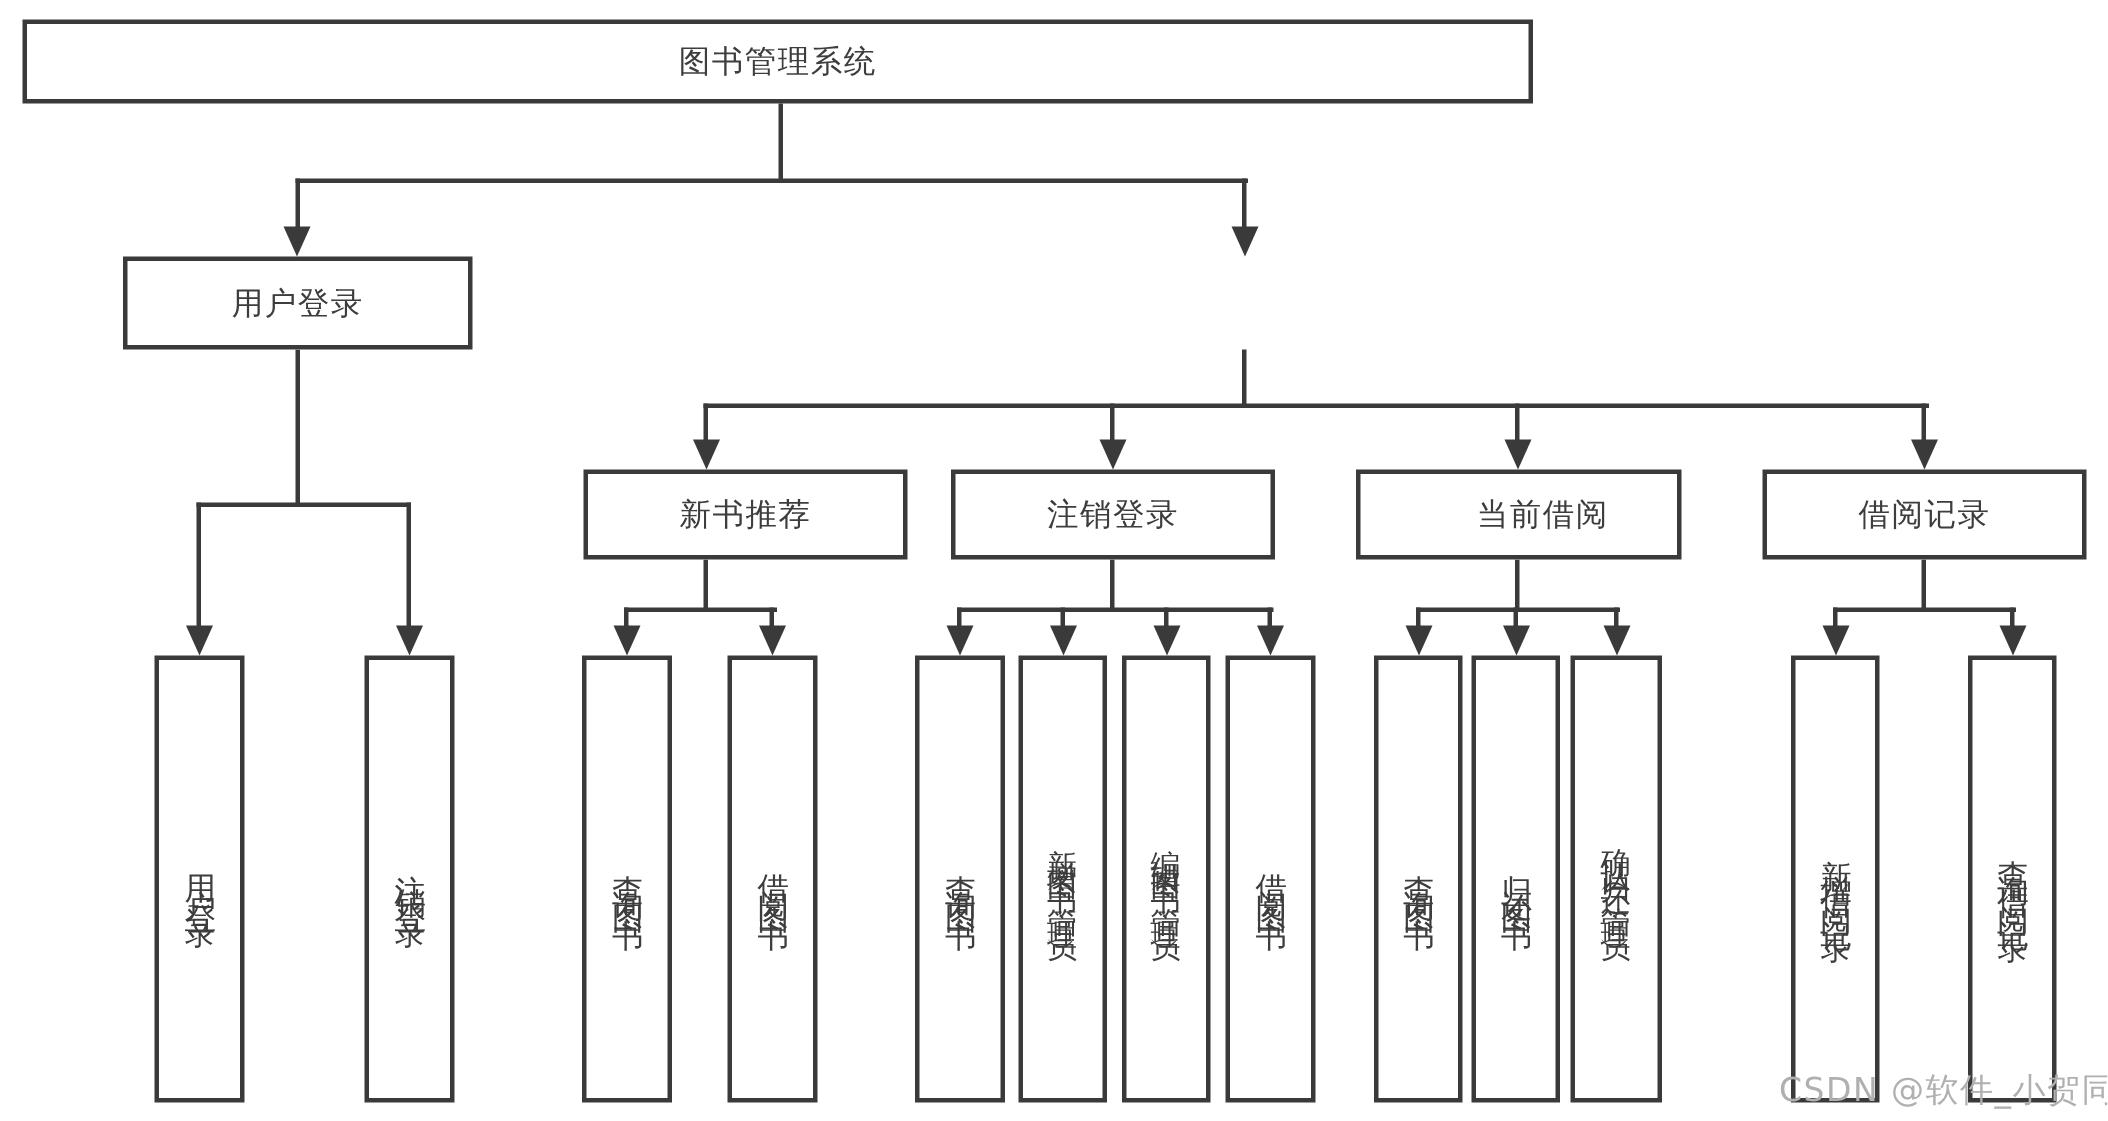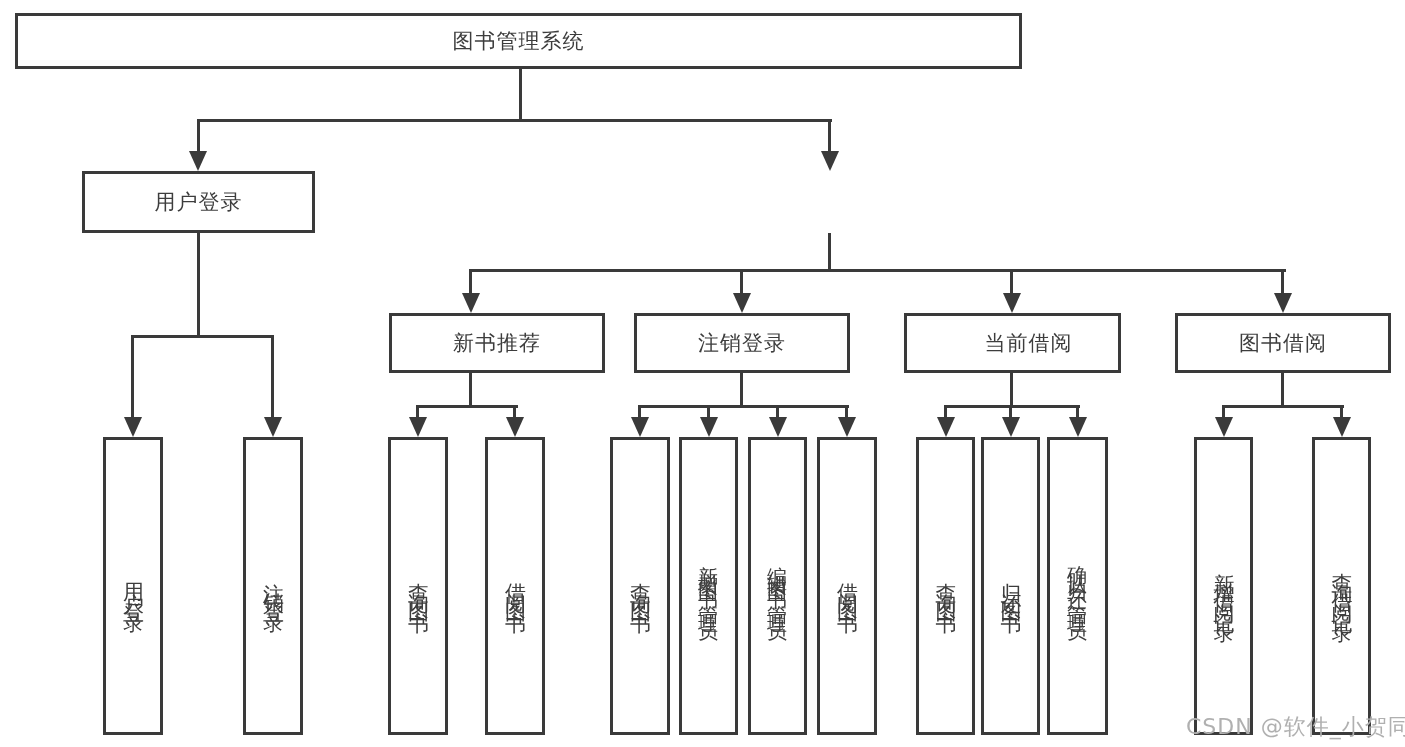--- a/index.html
+++ b/index.html
@@ -114,21 +114,21 @@
   <div class="vl" style="left:1340px;top:405px;height:24px;"></div>
   <div class="tri" style="left:1333px;top:417px;"></div>
 
   <div class="box h" style="left:15px;top:13px;width:1007px;height:56px;">图书管理系统</div>
 
   <div class="box h" style="left:82px;top:171px;width:233px;height:62px;">用户登录</div>
 
   <div class="box h" style="left:363px;top:313px;width:216px;height:60px;margin-left:26px;">新书推荐</div>
   <div class="box h" style="left:634px;top:313px;width:216px;height:60px;">注销登录</div>
   <div class="box h" style="left:904px;top:313px;width:217px;height:60px;padding-left:32px;">当前借阅</div>
-  <div class="box h" style="left:1175px;top:313px;width:216px;height:60px;">图书借阅</div>
+  <div class="box h" style="left:1175px;top:313px;width:216px;height:60px;">借阅记录</div>
 
   <div class="box v" style="left:103px;top:437px;width:60px;height:298px;">用户登录</div>
   <div class="box v" style="left:243px;top:437px;width:60px;height:298px;">注销登录</div>
 
   <div class="box v" style="left:388px;top:437px;width:60px;height:298px;">查询图书</div>
   <div class="box v" style="left:485px;top:437px;width:60px;height:298px;">借阅图书</div>
 
   <div class="box v" style="left:610px;top:437px;width:60px;height:298px;">查询图书</div>
   <div class="box v long" style="left:679px;top:437px;width:59px;height:298px;">新增图书（管理员）</div>
   <div class="box v long" style="left:748px;top:437px;width:59px;height:298px;">编辑图书（管理员）</div>

